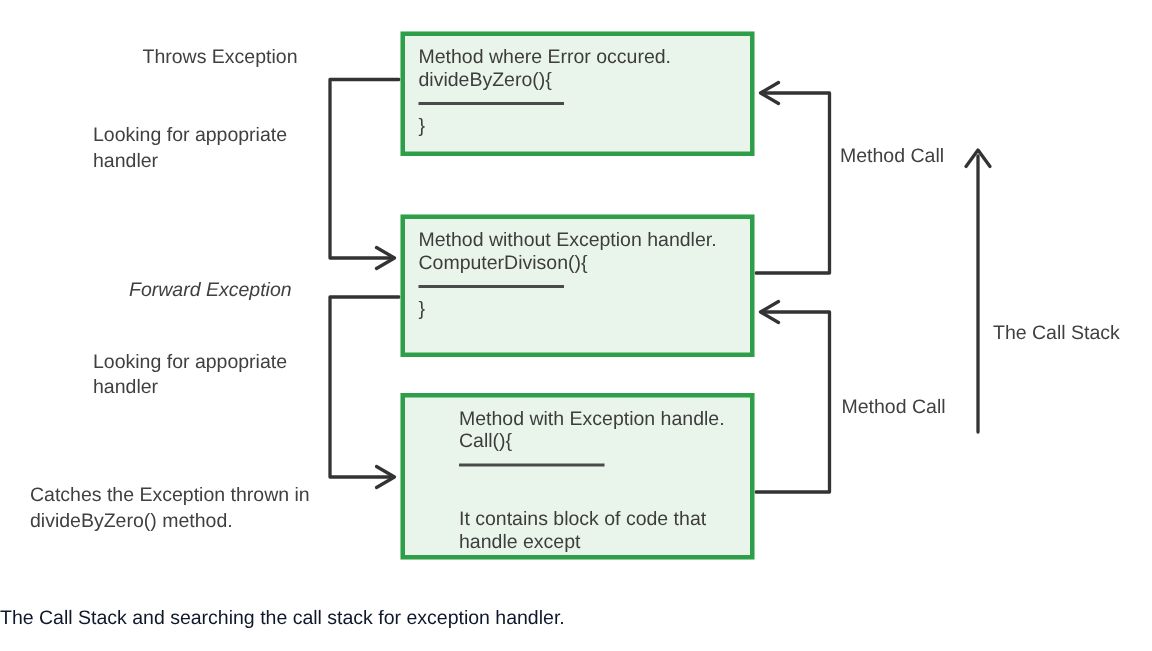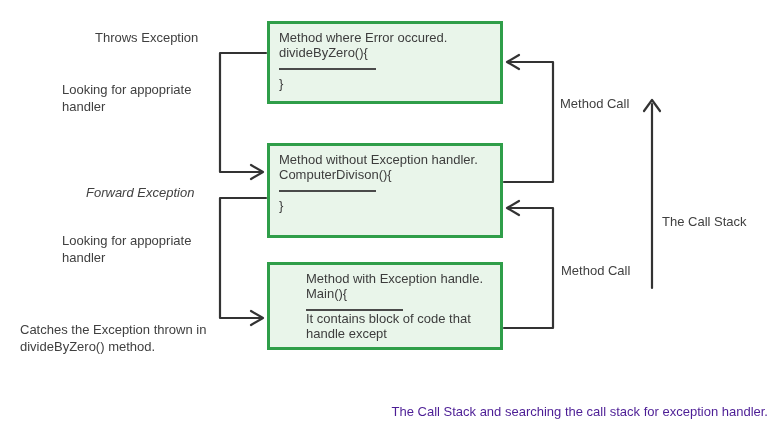--- a/index.html
+++ b/index.html
@@ -30,31 +30,32 @@
     box-sizing: border-box;
     background: #e9f5ea;
     border: 3px solid #2f9e49;
     padding: 6px 9px;
     font-size: 13px;
     line-height: 15px;
     color: #3d3d3d;
   }
   .box-1 { top: 21px;  height: 83px;  }
   .box-2 { top: 143px; height: 95px;  }
-  .box-3 { top: 262px; height: 88px; padding-left: 36px; }
+  .box-3 { top: 262px; height: 111px; padding-left: 36px; }
   .box-rule {
     width: 97px;
     border: 0;
     border-top: 2px solid #4a4a4a;
     margin: 8px 0 0 0;
   }
   .box-close {
     margin-top: 6px;
   }
   .box-extra {
+    margin-top: 27px;
   }
   .lbl {
     position: absolute;
     font-size: 13px;
     line-height: 17px;
     color: #404040;
     white-space: pre-line;
   }
   .lbl-throws    { left: 95px;  top: 29px;  }
   .lbl-looking1  { left: 62px;  top: 81px;  width: 150px; }
@@ -62,23 +63,23 @@
   .lbl-looking2  { left: 62px;  top: 232px; width: 150px; }
   .lbl-catches   { left: 20px;  top: 321px; width: 206px; }
   .lbl-mcall-top { left: 560px; top: 95px;  }
   .lbl-mcall-bot { left: 561px; top: 262px; }
   .lbl-callstack { left: 662px; top: 184px; margin-top: 29px; }
   .caption {
     position: absolute;
     left: 0;
     right: 0;
     top: 404px;
-    text-align: right;
+    text-align: left;
     font-size: 13px;
-    color: #4c1d95;
+    color: #0f172a;
   }
 </style>
 </head>
 <body>
 
 <div class="canvas">
 
   <svg class="connectors" width="768" height="434" viewBox="0 0 768 434" fill="none" stroke="#333333" stroke-width="2.2" stroke-linecap="round" stroke-linejoin="round">
 
     <g>
@@ -116,21 +117,21 @@
 
   <div class="box box-2">
     <div>Method without Exception handler.</div>
     <div>ComputerDivison(){</div>
     <hr class="box-rule">
     <div class="box-close">}</div>
   </div>
 
   <div class="box box-3">
     <div>Method with Exception handle.</div>
-    <div>Main(){</div>
+    <div>Call(){</div>
     <hr class="box-rule">
     <div class="box-extra">It contains block of code that handle except</div>
   </div>
 
   <div class="lbl lbl-throws">Throws Exception</div>
   <div class="lbl lbl-looking1">Looking for appopriate handler</div>
   <div class="lbl lbl-forward">Forward Exception</div>
   <div class="lbl lbl-looking2">Looking for appopriate handler</div>
   <div class="lbl lbl-catches">Catches the Exception thrown in divideByZero() method.</div>
 

